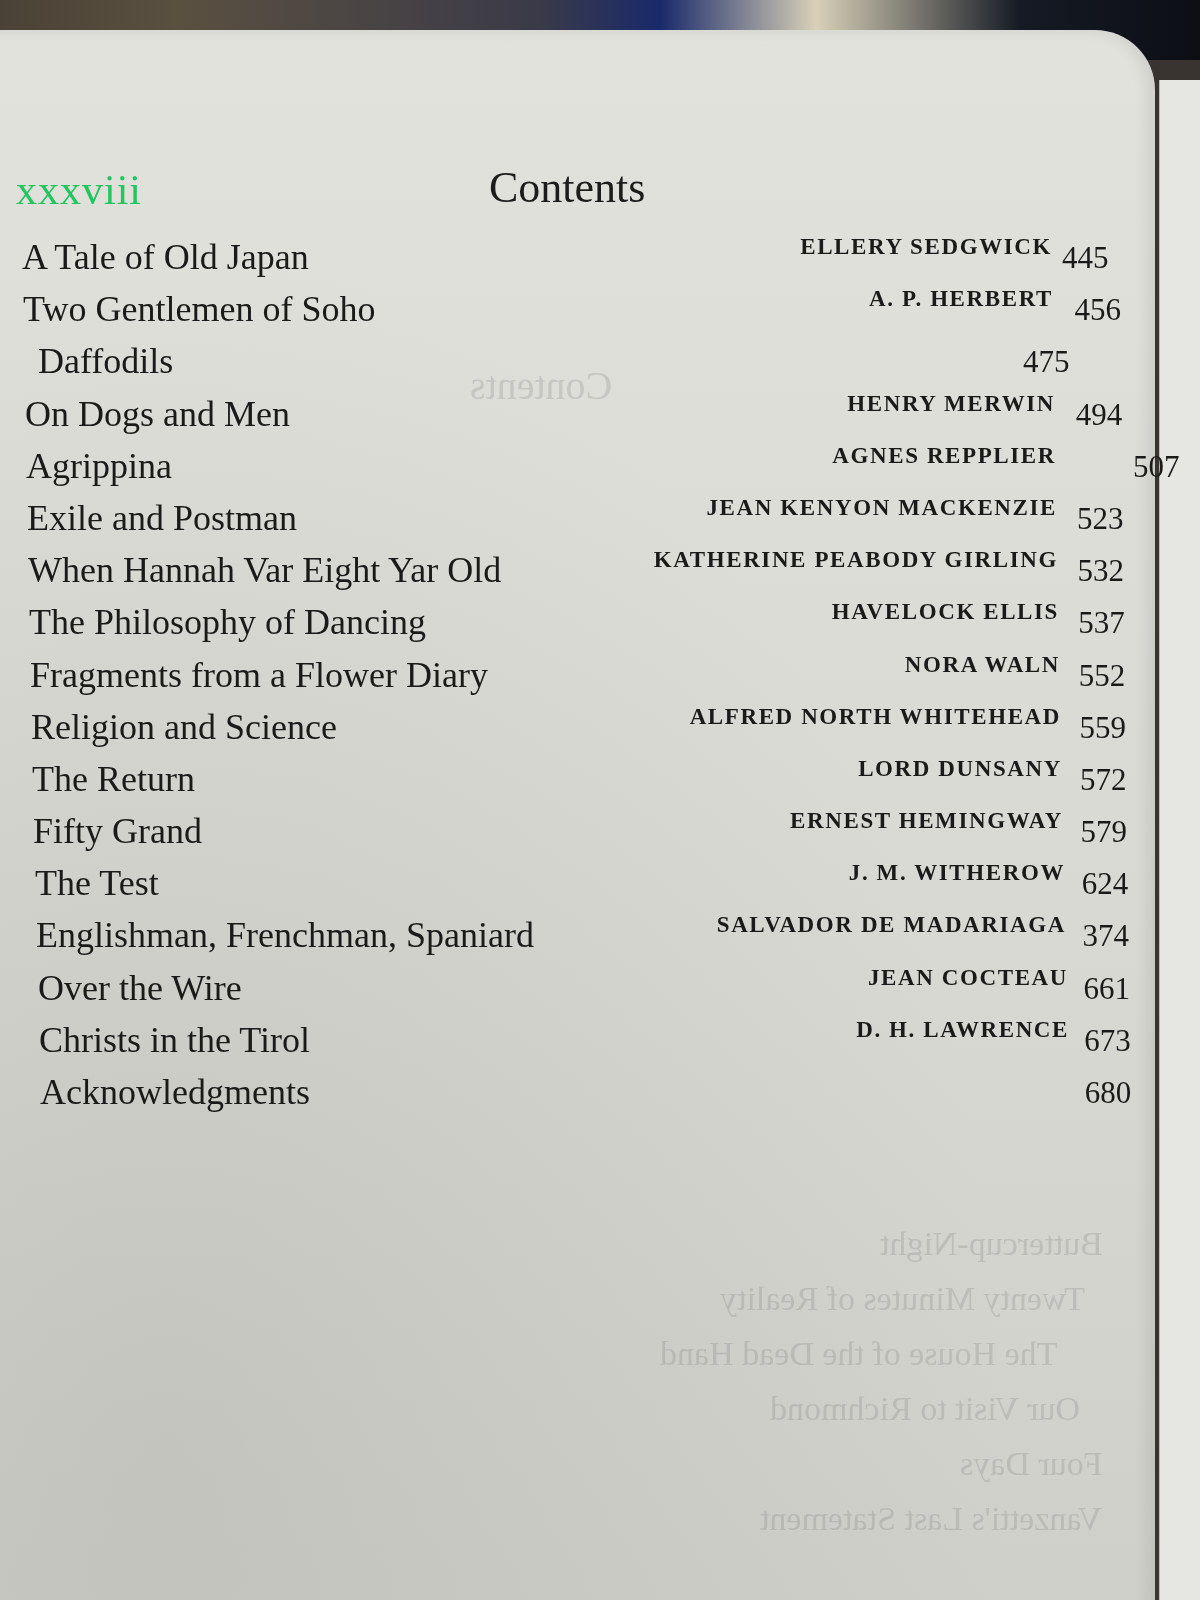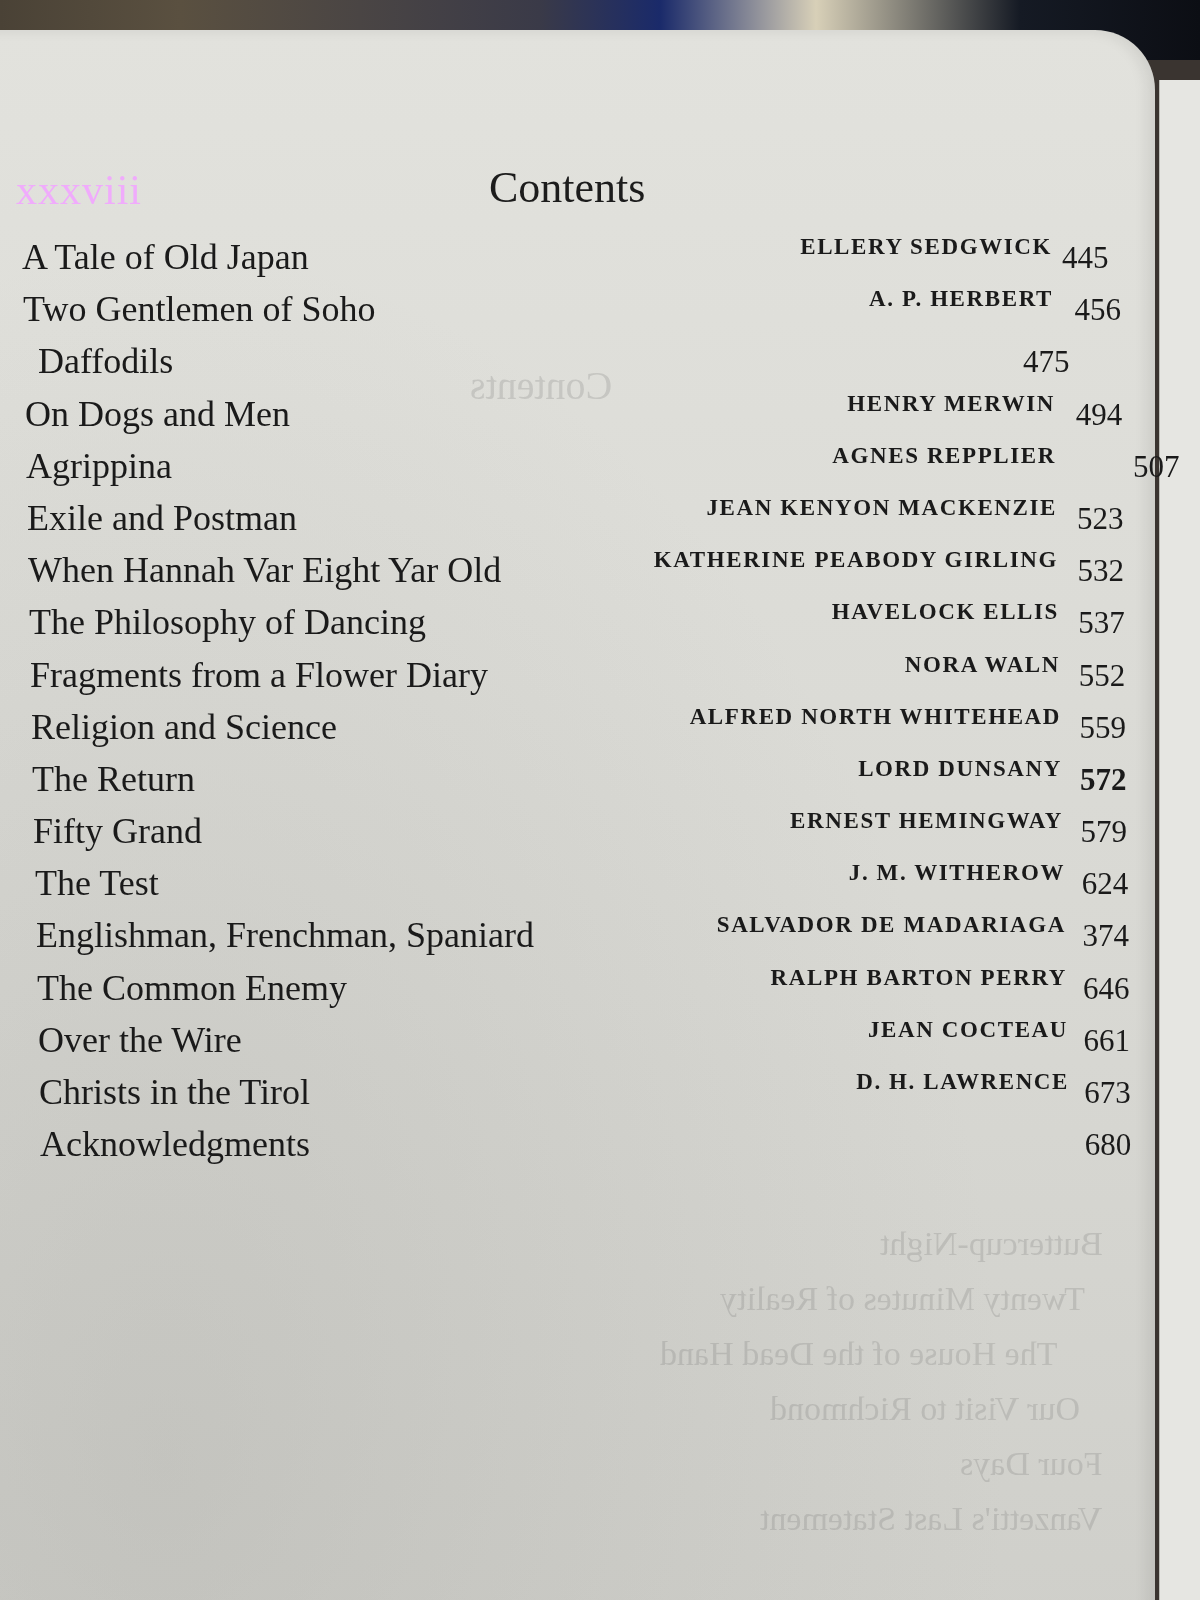--- a/index.html
+++ b/index.html
@@ -44,21 +44,21 @@
       left: 16px;
       width: 1120px;
       height: 60px;
     }
     .folio {
       position: absolute;
       left: 0;
       top: 4px;
       font-family: "Liberation Serif", serif;
       font-size: 42px;
-      color: #f0abfc;
+      color: #22c55e;
       letter-spacing: 1px;
     }
     .running-title {
       position: absolute;
       left: 473px;
       top: 0;
       font-family: "Liberation Serif", serif;
       font-size: 44px;
       color: #1c1c1c;
     }
@@ -174,43 +174,38 @@
       <span class="toc-page" style="left: 1056.8px;">552</span>
     </div>
     <div class="toc-row">
       <span class="toc-title" style="left: 9px;">Religion and Science</span>
       <span class="toc-author" style="right: 71px;">ALFRED NORTH WHITEHEAD</span>
       <span class="toc-page" style="left: 1057.4px;">559</span>
     </div>
     <div class="toc-row">
       <span class="toc-title" style="left: 10px;">The Return</span>
       <span class="toc-author" style="right: 70px;">LORD DUNSANY</span>
-      <span class="toc-page" style="left: 1058px; font-weight: bold;">572</span>
+      <span class="toc-page" style="left: 1058px;">572</span>
     </div>
     <div class="toc-row">
       <span class="toc-title" style="left: 11px;">Fifty Grand</span>
       <span class="toc-author" style="right: 69px;">ERNEST HEMINGWAY</span>
       <span class="toc-page" style="left: 1058.6px;">579</span>
     </div>
     <div class="toc-row">
       <span class="toc-title" style="left: 13px;">The Test</span>
       <span class="toc-author" style="right: 67px;">J. M. WITHEROW</span>
       <span class="toc-page" style="left: 1059.8px;">624</span>
     </div>
     <div class="toc-row">
       <span class="toc-title" style="left: 14px;">Englishman, Frenchman, Spaniard</span>
       <span class="toc-author" style="right: 66px;">SALVADOR DE MADARIAGA</span>
       <span class="toc-page" style="left: 1060.4px;">374</span>
     </div>
     <div class="toc-row">
-      <span class="toc-title" style="left: 15px;">The Common Enemy</span>
-      <span class="toc-author" style="right: 65px;">RALPH BARTON PERRY</span>
-      <span class="toc-page" style="left: 1061px;">646</span>
-    </div>
-    <div class="toc-row">
       <span class="toc-title" style="left: 16px;">Over the Wire</span>
       <span class="toc-author" style="right: 64px;">JEAN COCTEAU</span>
       <span class="toc-page" style="left: 1061.6px;">661</span>
     </div>
     <div class="toc-row">
       <span class="toc-title" style="left: 17px;">Christs in the Tirol</span>
       <span class="toc-author" style="right: 63px;">D. H. LAWRENCE</span>
       <span class="toc-page" style="left: 1062.2px;">673</span>
     </div>
     <div class="toc-row">

